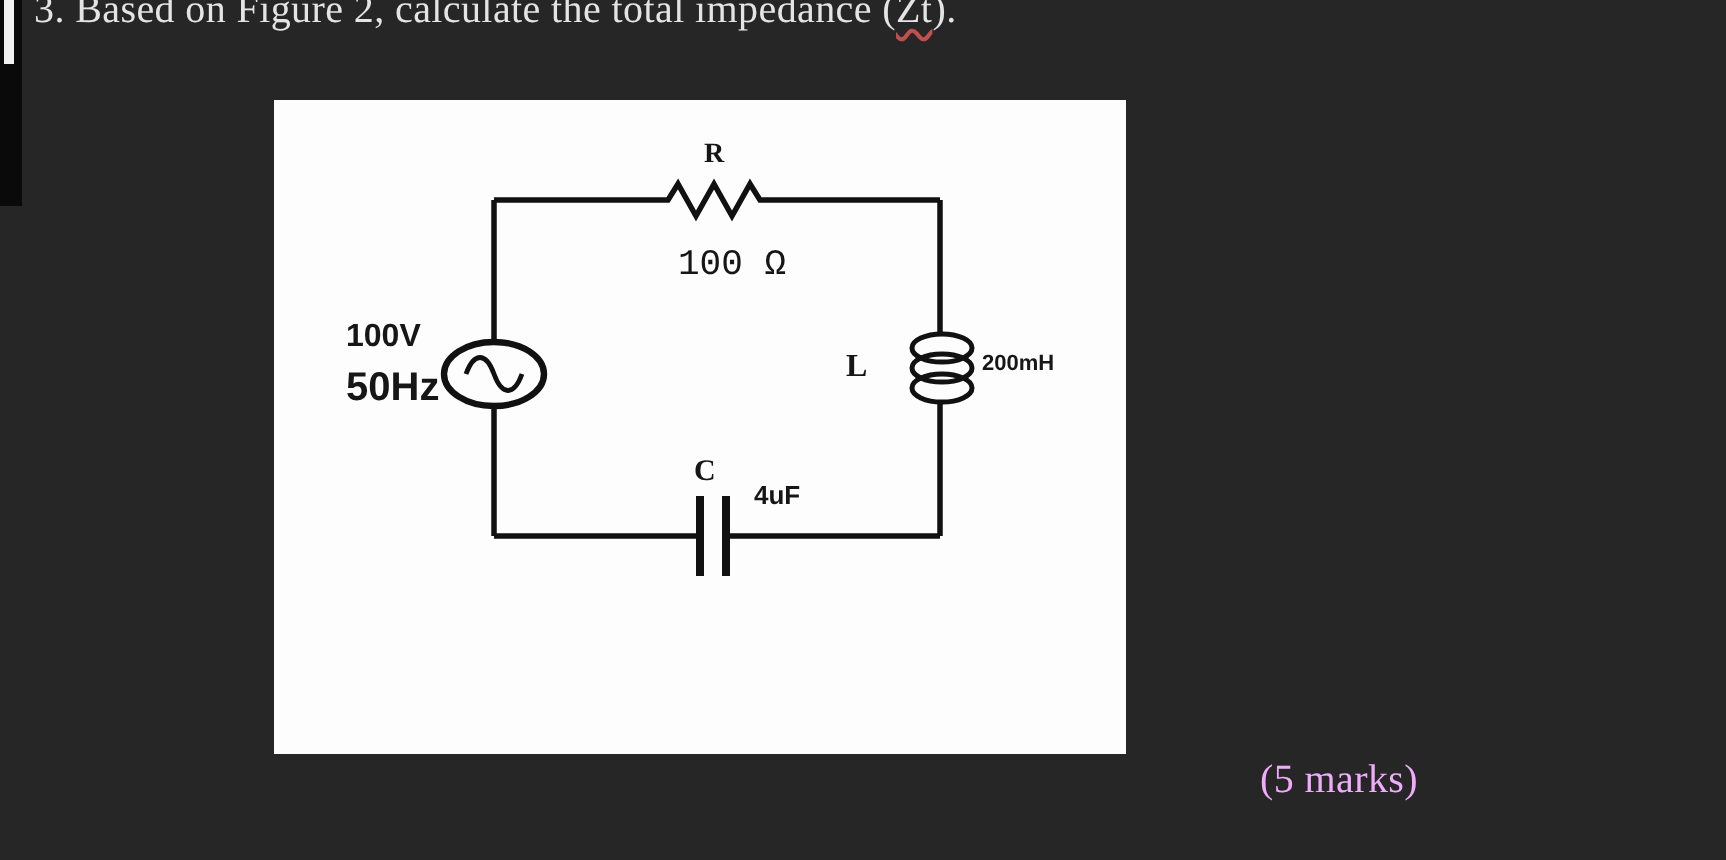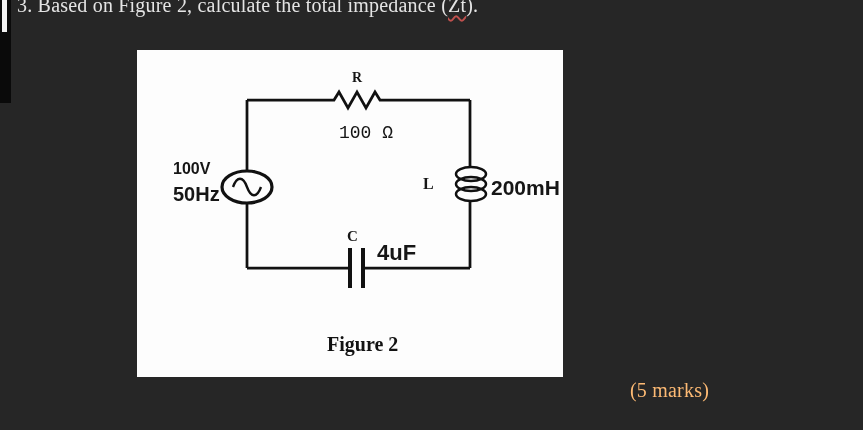--- a/index.html
+++ b/index.html
@@ -46,28 +46,28 @@
     line-height: 1.1;
     white-space: nowrap;
   }
   .serif-sym { font-family: "Liberation Serif", serif; font-weight: bold; }
   .sans-val  { font-family: "Liberation Sans", sans-serif; font-weight: 700; }
   .lbl-r      { left: 208px; top: 20px;  width: 24px; text-align: center; font-size: 14px; }
   .lbl-rval   { left: 202px; top: 62px;  font-size: 18px; font-family: Liberation Mono, monospace; margin-top: 12px; }
   .lbl-volt   { left: 36px;  top: 110px; font-size: 16px; }
   .lbl-freq   { left: 36px;  top: 133px; font-size: 20px; }
   .lbl-l      { left: 286px; top: 125px; font-size: 16px; }
-  .lbl-lval   { left: 354px; top: 126px; font-size: 21px; }
+  .lbl-lval   { left: 354px; top: 126px; font-size: 11px; }
   .lbl-c      { left: 210px; top: 178px; font-size: 15px; }
-  .lbl-cval   { left: 240px; top: 191px; font-size: 22px; }
+  .lbl-cval   { left: 240px; top: 191px; font-size: 13px; }
   .lbl-caption{ left: 190px; top: 283px; font-size: 20px; font-weight: bold;
                 font-family: "Liberation Serif", serif; color: #121212; }
   .marks {
     position: absolute; left: 630px; top: 379px;
-    font-size: 20px; color: #fdba74;
+    font-size: 20px; color: #f0abfc;
     letter-spacing: 0.2px;
   }
 </style>
 </head>
 <body>
 
 <div class="edge-strip"></div>
 <div class="edge-marker"></div>
 
 <div class="question-line"><span>3. Based on Figure 2, calculate the total impedance (</span><span class="misspelled">Zt</span><span>).</span></div>
@@ -97,16 +97,15 @@
   </svg>
 
   <span class="clabel serif-sym lbl-r">R</span>
   <span class="clabel lbl-rval">100 Ω</span>
   <span class="clabel sans-val lbl-volt">100V</span>
   <span class="clabel sans-val lbl-freq">50Hz</span>
   <span class="clabel serif-sym lbl-l">L</span>
   <span class="clabel sans-val lbl-lval">200mH</span>
   <span class="clabel serif-sym lbl-c">C</span>
   <span class="clabel sans-val lbl-cval">4uF</span>
-  <span class="clabel lbl-caption">Figure 2</span>
 </div>
 
 <div class="marks">(5 marks)</div>
 
 </body></html>

